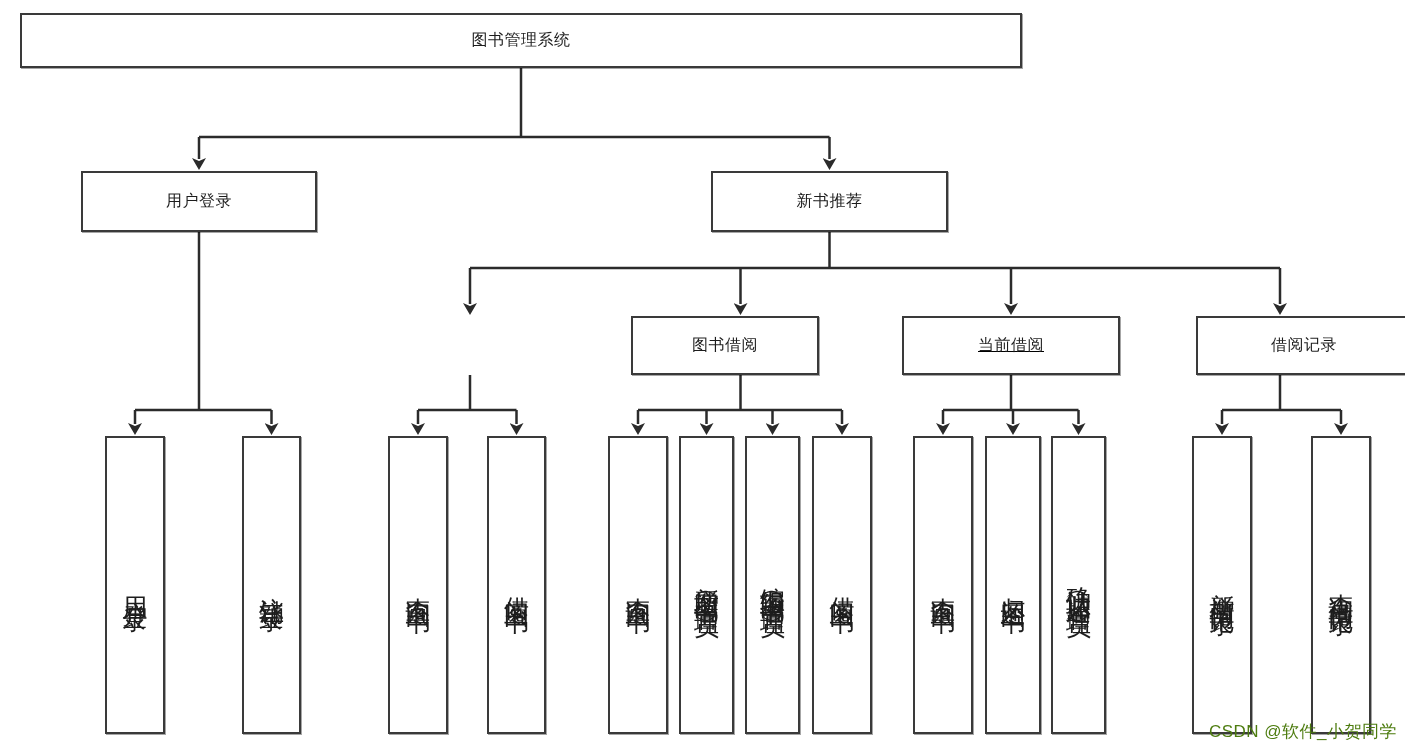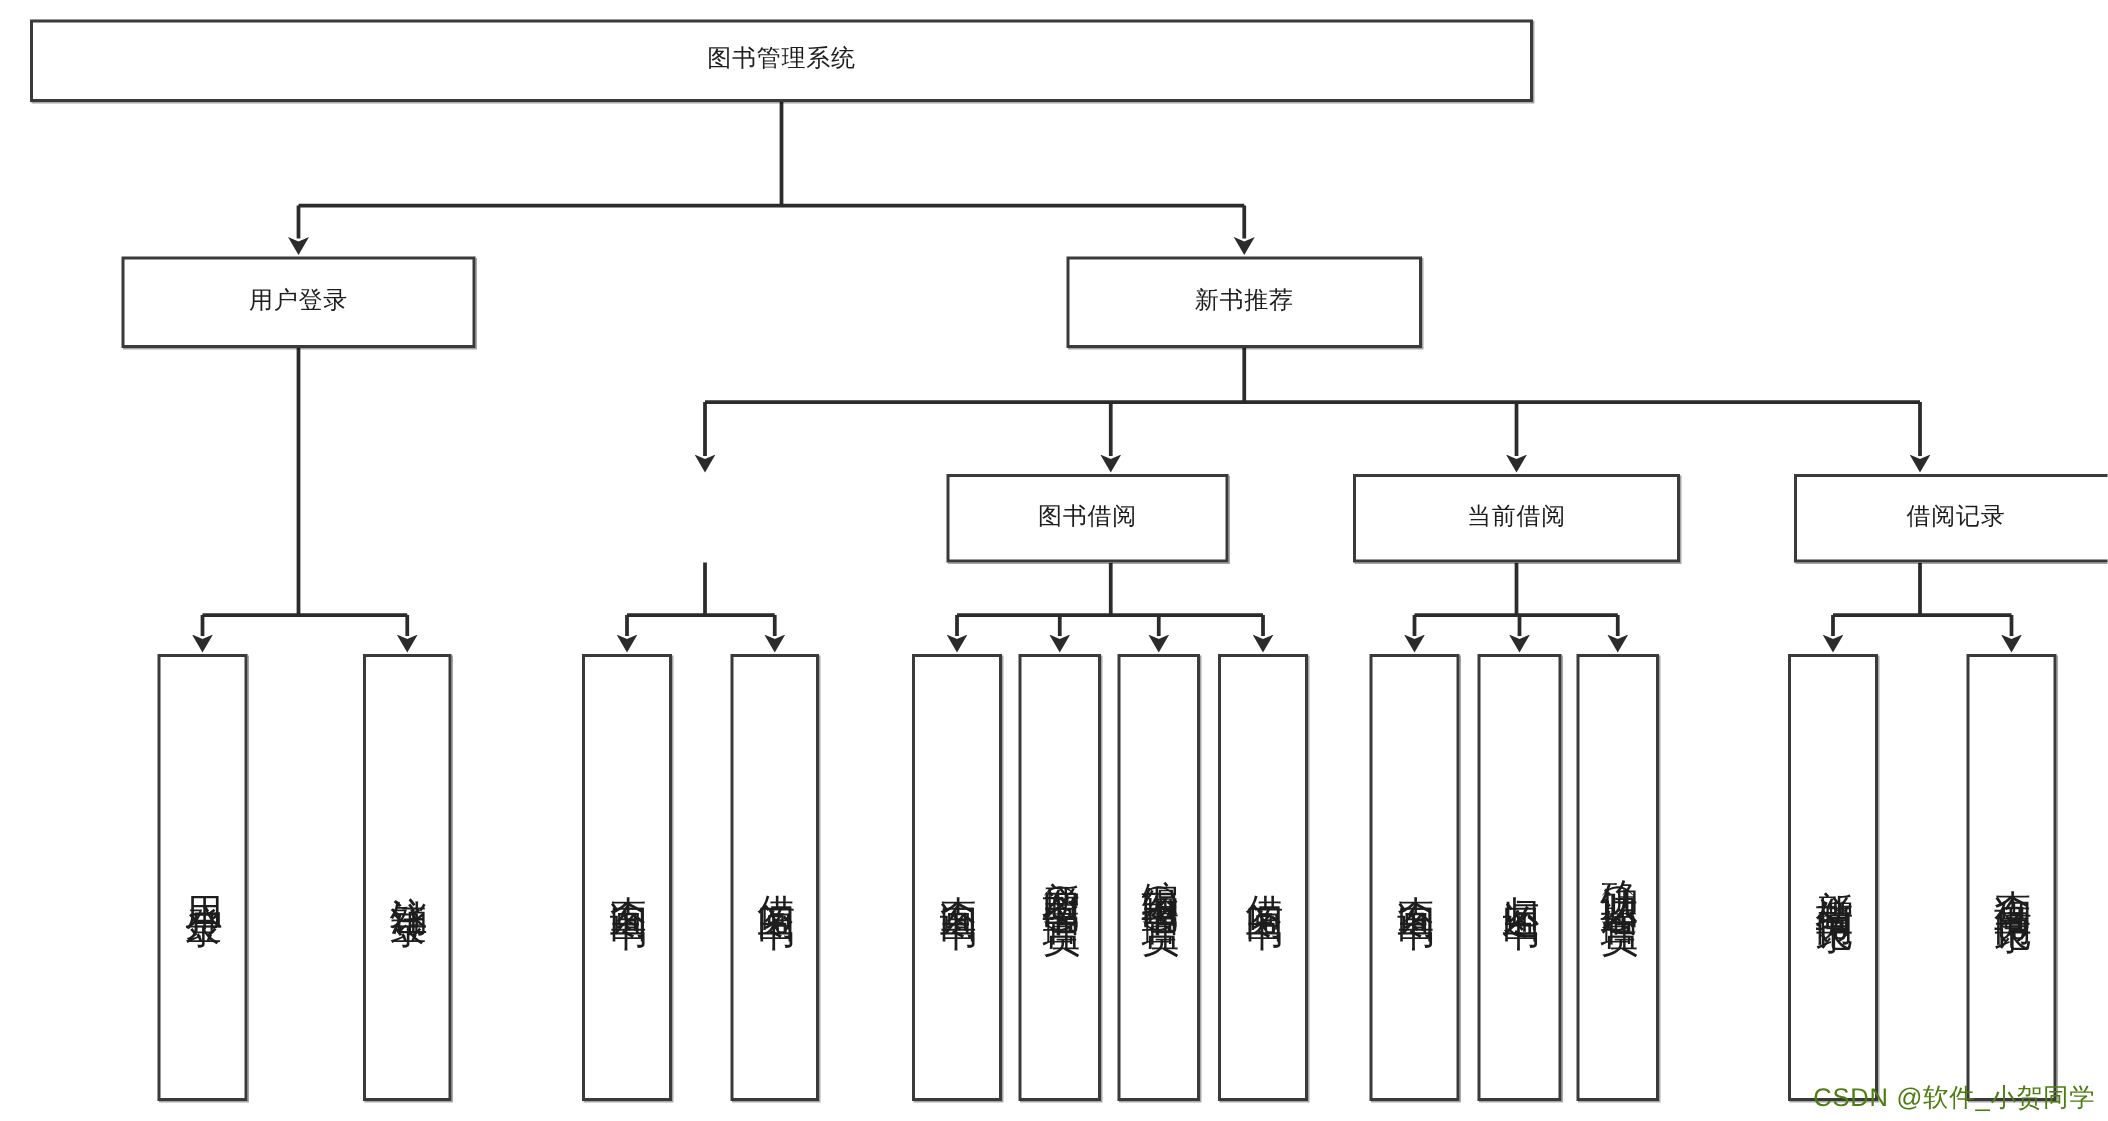--- a/index.html
+++ b/index.html
@@ -97,21 +97,21 @@
   <div class="node h" style="left: 81px; top: 171px; width: 236px; height: 61px;">
     <span class="label">用户登录</span>
   </div>
   <div class="node h" style="left: 711px; top: 171px; width: 237px; height: 61px;">
     <span class="label">新书推荐</span>
   </div>
 
   <div class="node h" style="left: 631px; top: 316px; width: 188px; height: 59px;">
     <span class="label">图书借阅</span>
   </div>
-  <div class="node h" style="left: 902px; top: 316px; width: 218px; height: 59px;">
+  <div class="node h" style="left: 902px; top: 316px; width: 218px; height: 59px; text-decoration: underline;">
     <span class="label">当前借阅</span>
   </div>
   <div class="node h" style="left: 1196px; top: 316px; width: 216px; height: 59px;">
     <span class="label">借阅记录</span>
   </div>
 
   <div class="node v" style="left: 105px; top: 436px; width: 60px; height: 298px;">
     <span class="label">用户登录</span>
   </div>
   <div class="node v" style="left: 242px; top: 436px; width: 59px; height: 298px;">

